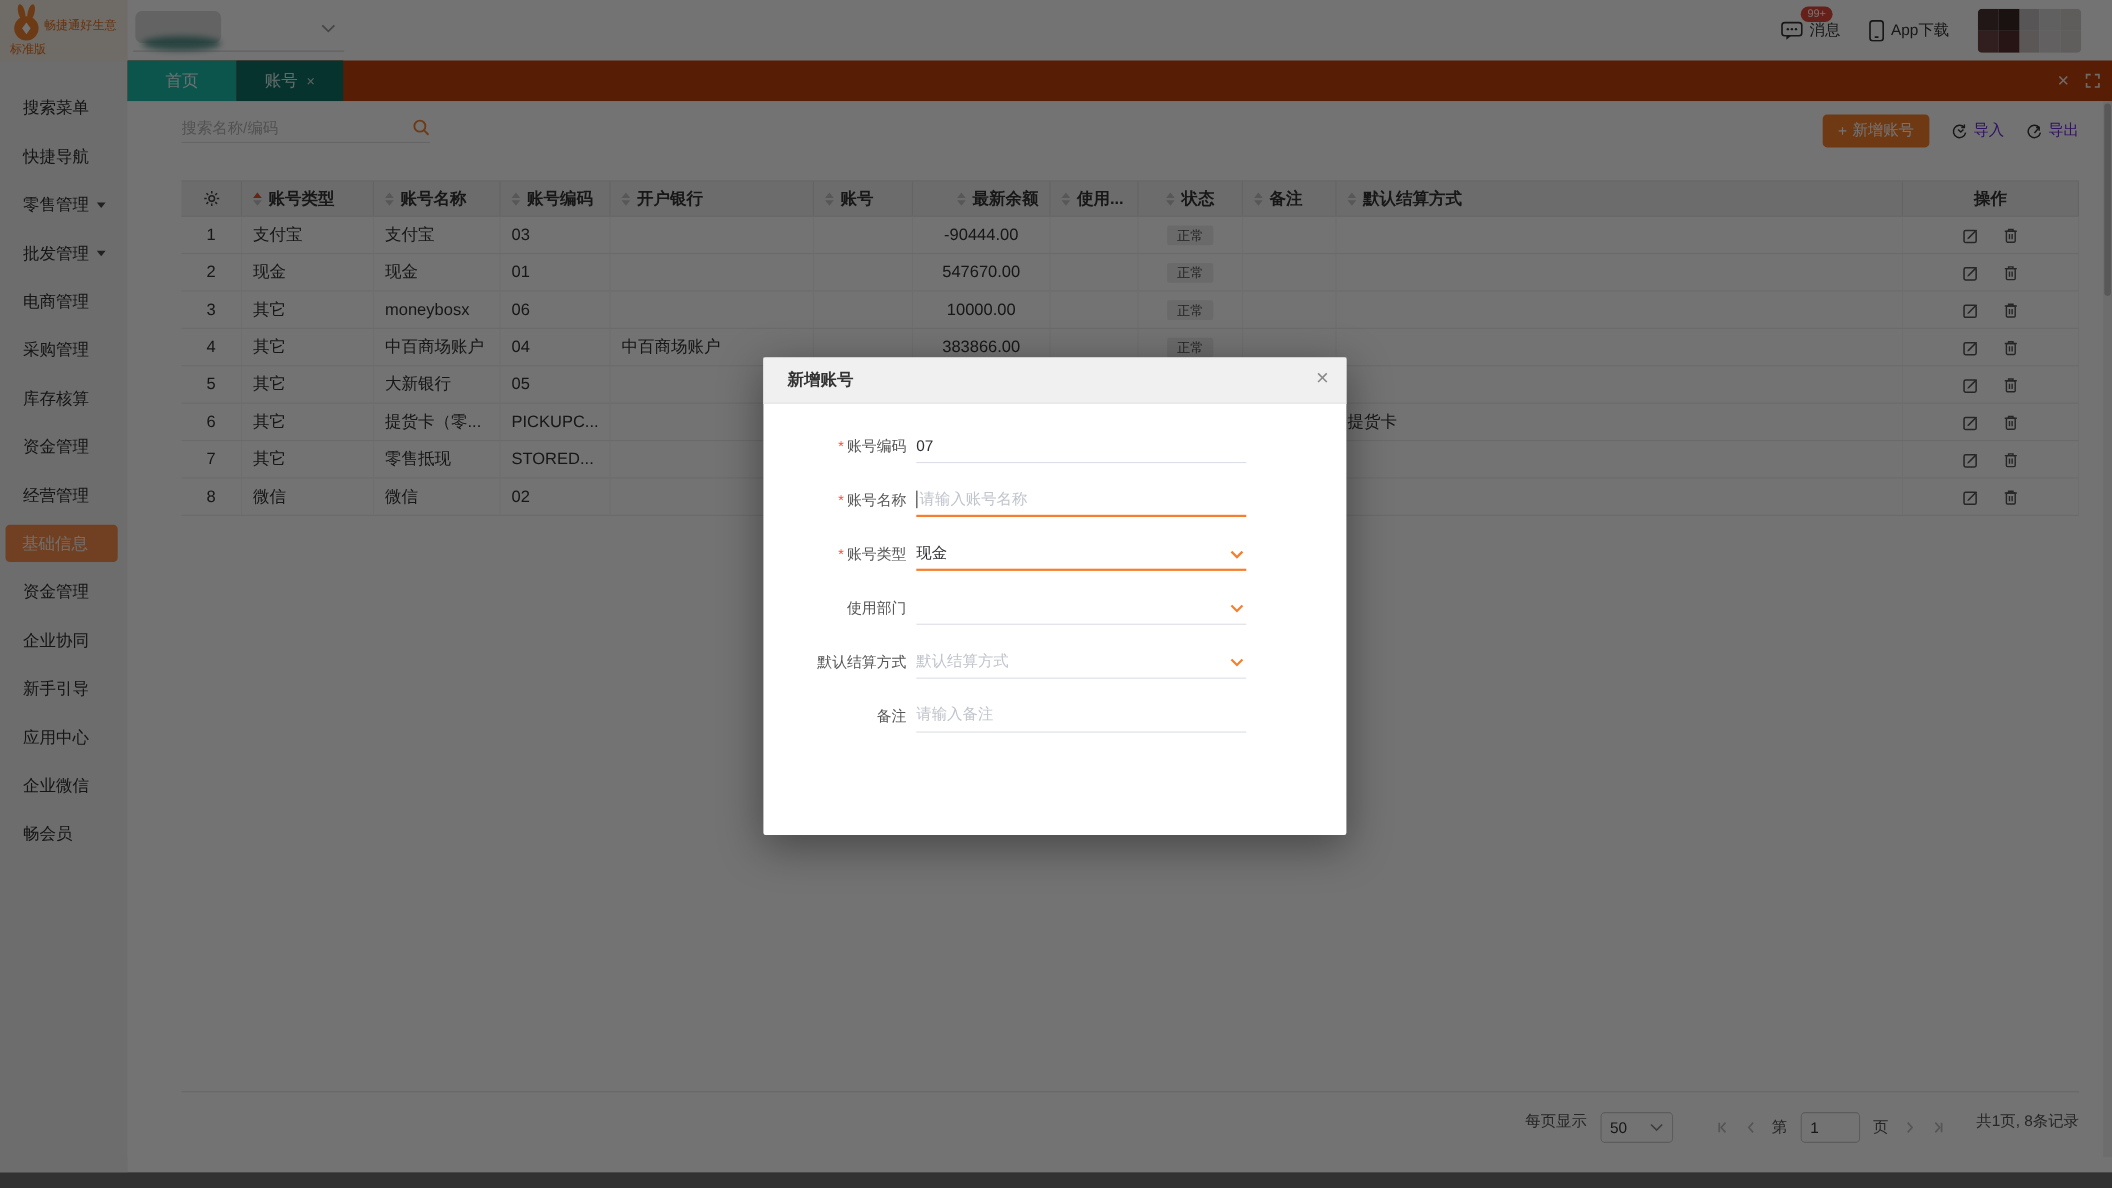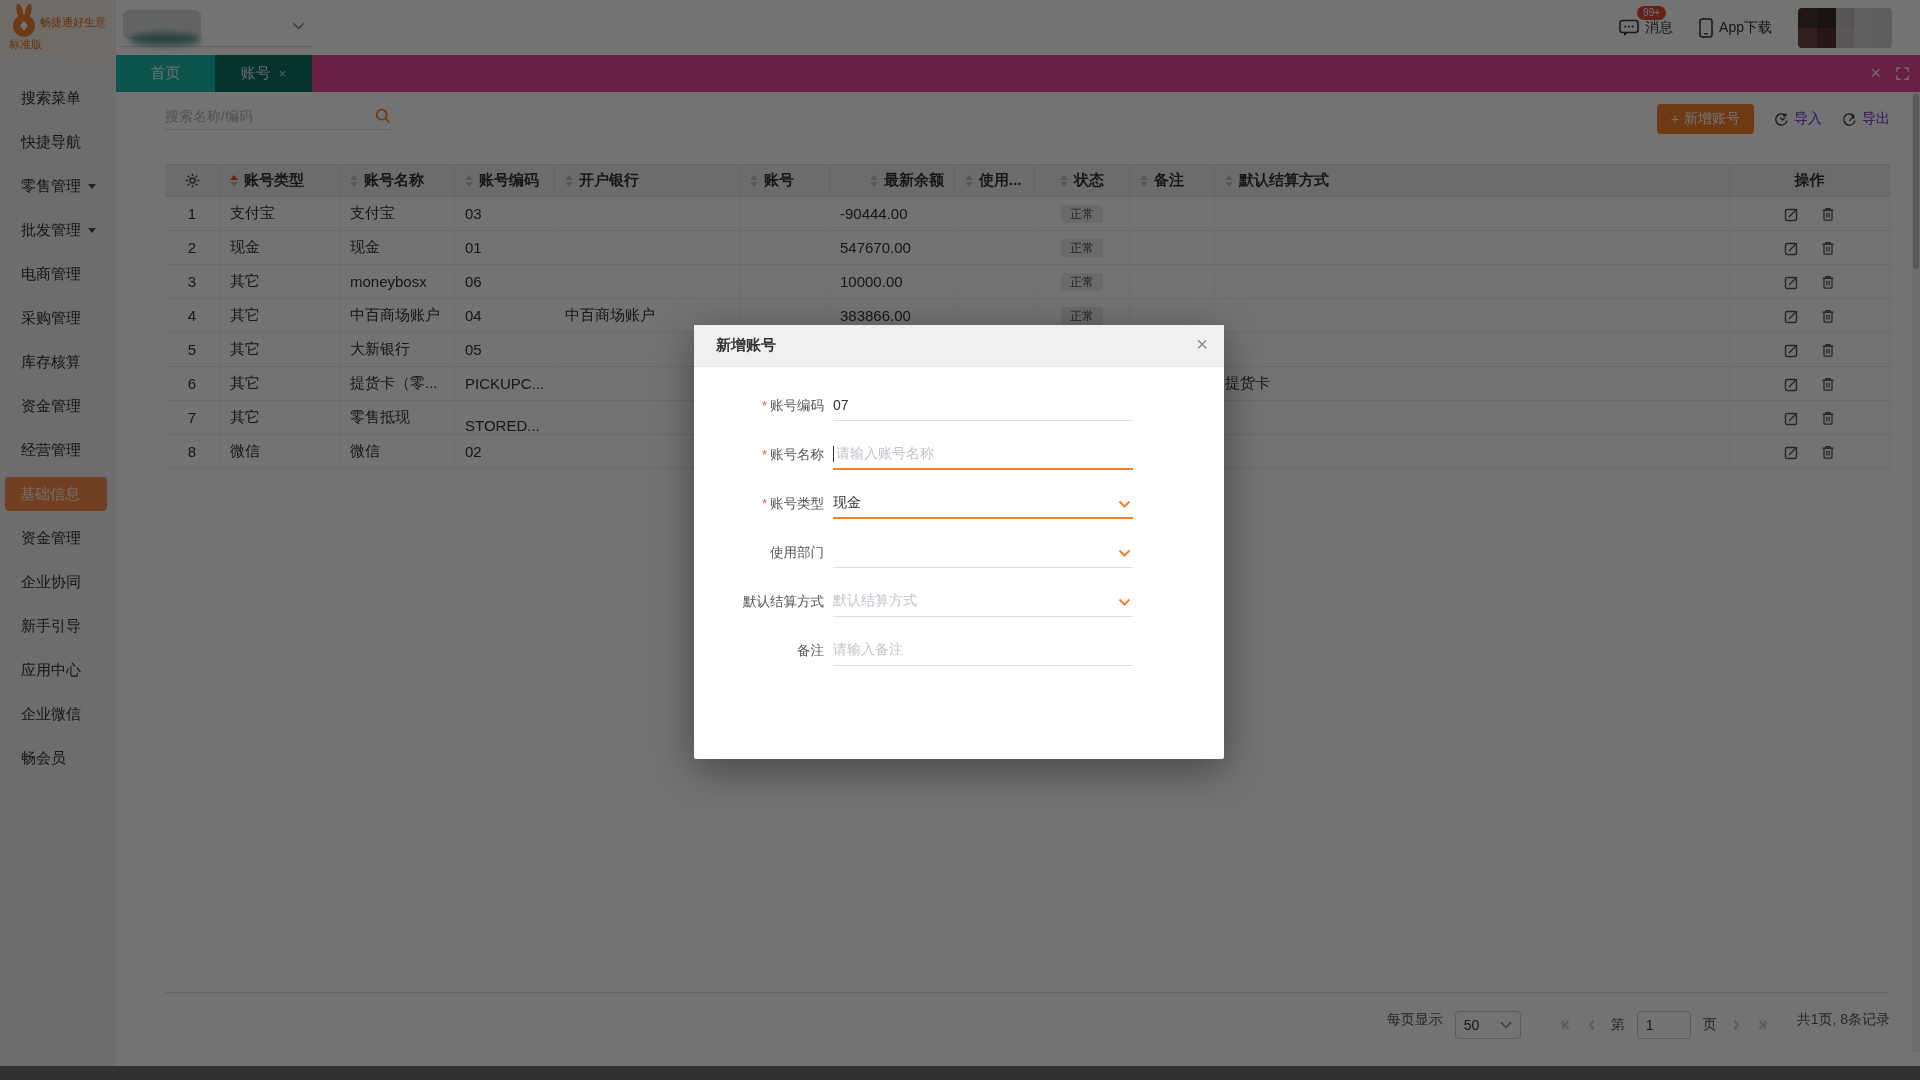--- a/index.html
+++ b/index.html
@@ -28,21 +28,21 @@
        filter:blur(3px);opacity:.8}
   .chev-gray{position:absolute;right:8px;top:17px}
   .header-right{position:absolute;right:28px;top:0;height:55px;display:flex;align-items:center;gap:26px}
   .hgroup{position:relative;display:flex;align-items:center;gap:6px;font-size:14px;color:#333;cursor:pointer}
   .badge{position:absolute;left:18px;top:-13px;background:#e0483b;color:#fff;font-size:10px;
        padding:1px 6px;border-radius:8px;line-height:12px}
   .avatar{width:94px;height:40px;border-radius:4px;overflow:hidden;display:grid;
        grid-template-columns:repeat(5,1fr);grid-template-rows:1fr 1fr;cursor:pointer}
 
   
-  .tabbar{position:absolute;left:116px;top:55px;right:0;height:37px;background:#ec4899;display:flex}
+  .tabbar{position:absolute;left:116px;top:55px;right:0;height:37px;background:#c2410c;display:flex}
   .tab{height:37px;display:flex;align-items:center;justify-content:center;font-size:15px;
        color:#eafaf7;cursor:pointer}
   .tab.home{width:99px;background:#1cbcab}
   .tab.acct{width:97px;background:#107168;color:#d9efec}
   .tab .x{margin-left:8px;font-size:13px;color:rgba(255,255,255,.75)}
   .tab-tools{position:absolute;right:10px;top:0;height:37px;display:flex;align-items:center;gap:14px}
   .tab-tools .bigx{color:rgba(255,255,255,.9);font-size:18px;cursor:pointer}
 
   
   .content{position:absolute;left:116px;top:92px;right:0;bottom:14px;background:#fff}
@@ -65,21 +65,21 @@
   .th.right{justify-content:flex-end}
   .sort{display:inline-block;margin-right:6px}
   .sort i{display:block;width:0;height:0;border-left:4px solid transparent;border-right:4px solid transparent}
   .sort .up{border-bottom:5px solid #c2c2c2;margin-bottom:2px}
   .sort .up.on{border-bottom-color:#e2552d}
   .sort .dn{border-top:5px solid #c2c2c2}
   .tr{display:flex;height:34px;border-bottom:1px solid #ebebeb}
   .td{display:flex;align-items:center;padding:0 10px;font-size:15px;color:#333;
       border-right:1px solid #f3f3f3;overflow:hidden;white-space:nowrap}
   .td.center{justify-content:center}
-  .td.right{justify-content:flex-start}
+  .td.right{justify-content:center}
   .status-badge{background:#ececec;color:#4c4c4c;font-size:12px;padding:2px 9px;border-radius:2px;line-height:14px}
   .icon-btn{background:none;border:0;color:#555;cursor:pointer;padding:0;display:flex;align-items:center}
   .op-cell{gap:20px}
 
   
   .foot-line{position:absolute;left:49px;right:30px;bottom:59px;border-top:1px solid #e3e3e3}
   .pager{position:absolute;right:30px;bottom:13px;display:flex;gap:12px;
       font-size:14px;color:#555}
   .selbox{width:66px;height:28px;border:1px solid #ccc;border-radius:4px;display:flex;align-items:center;
       justify-content:space-between;padding:0 8px;cursor:pointer;color:#333}
@@ -662,21 +662,21 @@
 </div>
           </div>
           <div class="tr">
             <div class="td center" style="width: 55px;">7</div>
             <div class="td" style="width: 120px;">
               <span>其它</span>
             </div>
             <div class="td" style="width: 115px;">
               <span>零售抵现</span>
             </div>
-            <div class="td" style="width: 100px; align-items: flex-end;">
+            <div class="td" style="width: 100px;">
               <span>STORED...</span>
             </div>
             <div class="td" style="width: 185px;">
               <span></span>
             </div>
             <div class="td" style="width: 90px;">
               <span></span>
             </div>
             <div class="td right" style="width: 125px;">
               <span></span>

